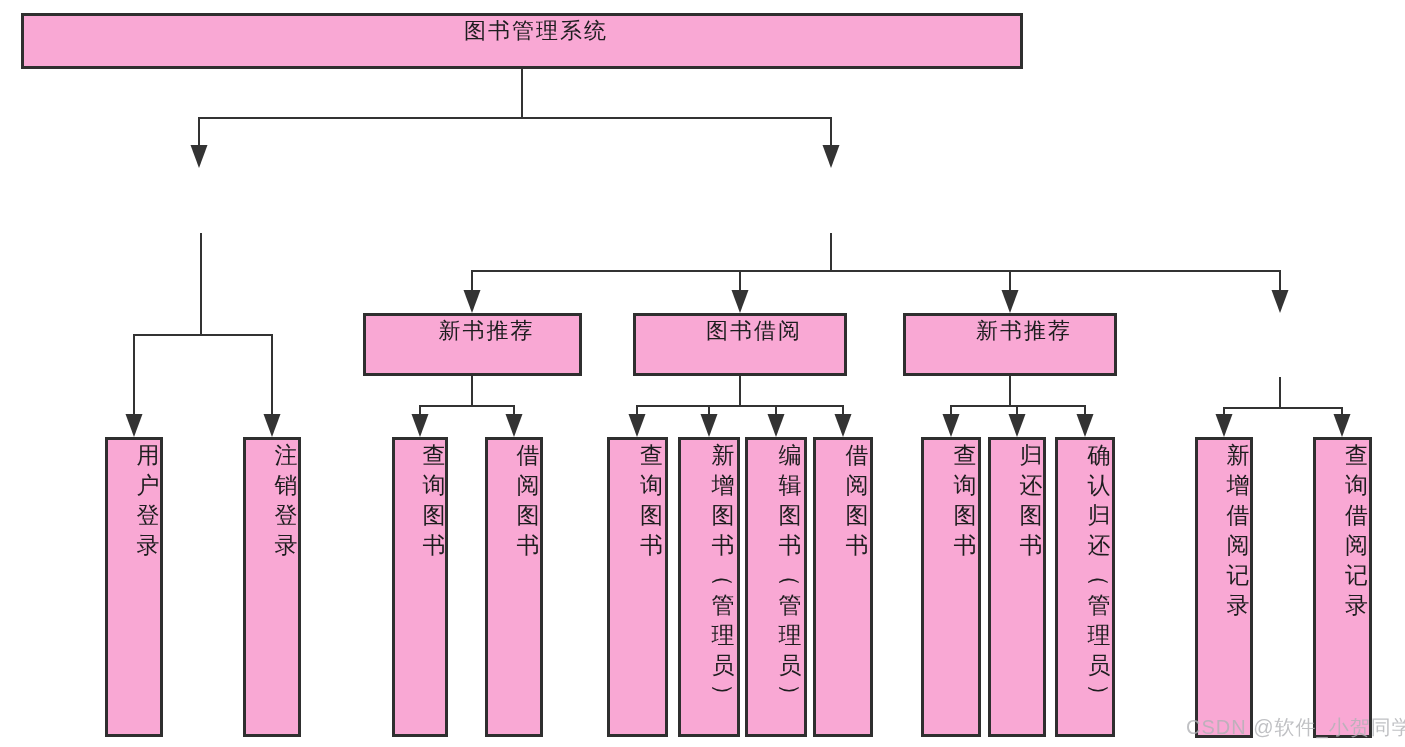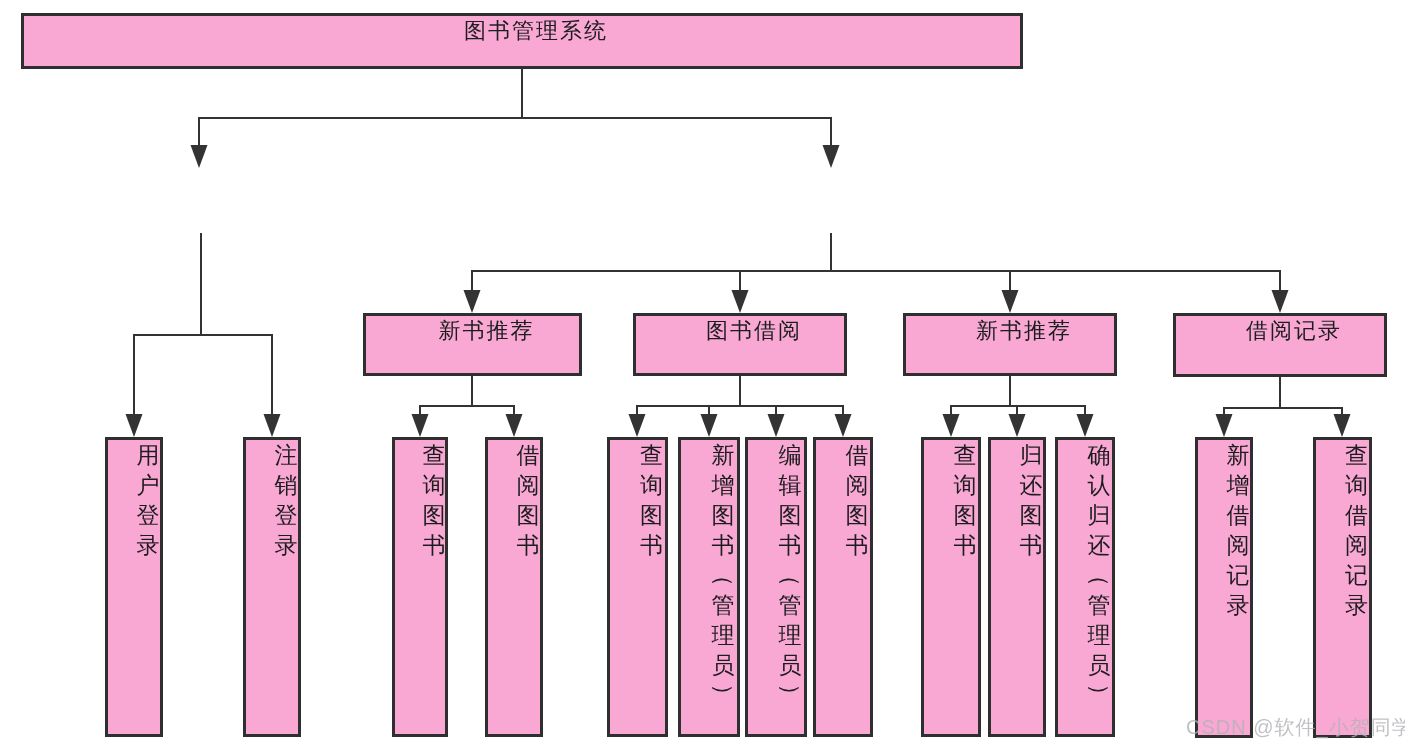--- a/index.html
+++ b/index.html
@@ -95,23 +95,20 @@
     </div>
     <div class="node" style="left: 633px; top: 313px; width: 214px; height: 63px;">
       <span class="hlabel">图书借阅</span>
     </div>
     <div class="node" style="left: 363px; top: 313px; width: 219px; height: 63px;">
       <span class="hlabel">新书推荐</span>
     </div>
     <div class="node" style="left: 903px; top: 313px; width: 214px; height: 63px;">
       <span class="hlabel">新书推荐</span>
     </div>
-    <div class="node" style="left: 1173px; top: 313px; width: 214px; height: 64px;">
-      <span class="hlabel">借阅记录</span>
-    </div>
     <div class="node v" style="left: 105px; top: 437px; width: 58px; height: 300px;">
       <div class="vcol">
         <span class="vch">用</span>
         <span class="vch">户</span>
         <span class="vch">登</span>
         <span class="vch">录</span>
       </div>
     </div>
     <div class="node v" style="left: 243px; top: 437px; width: 58px; height: 300px;">
       <div class="vcol">

